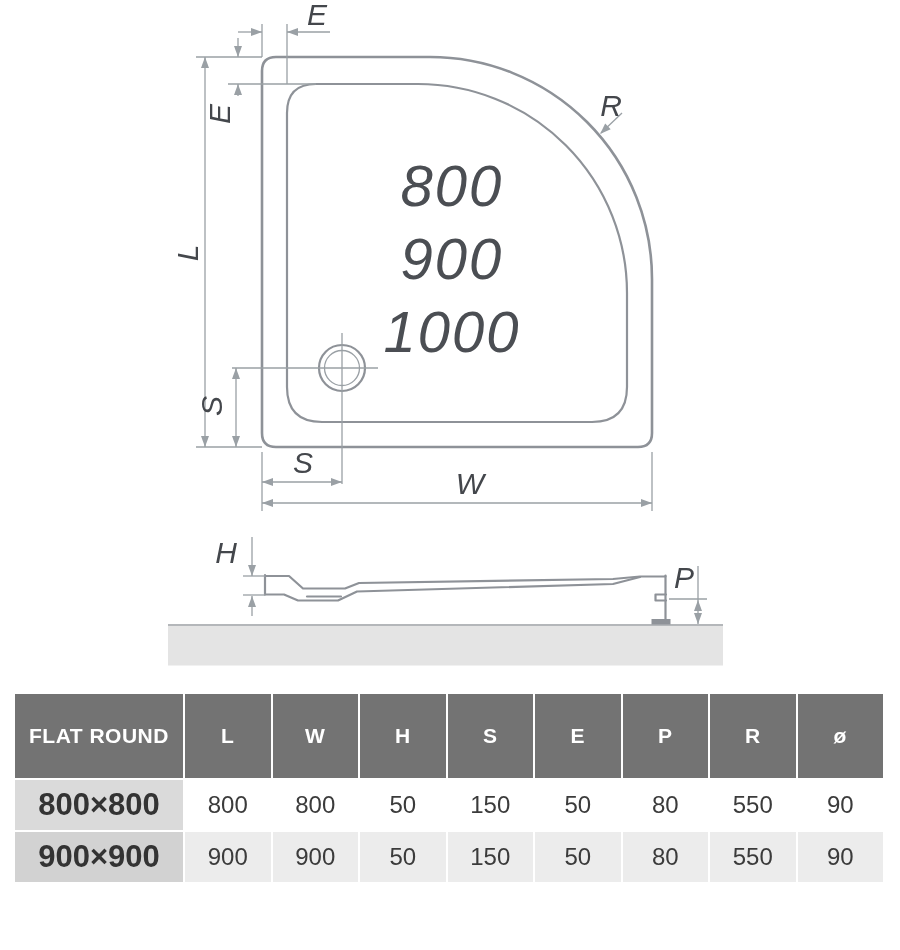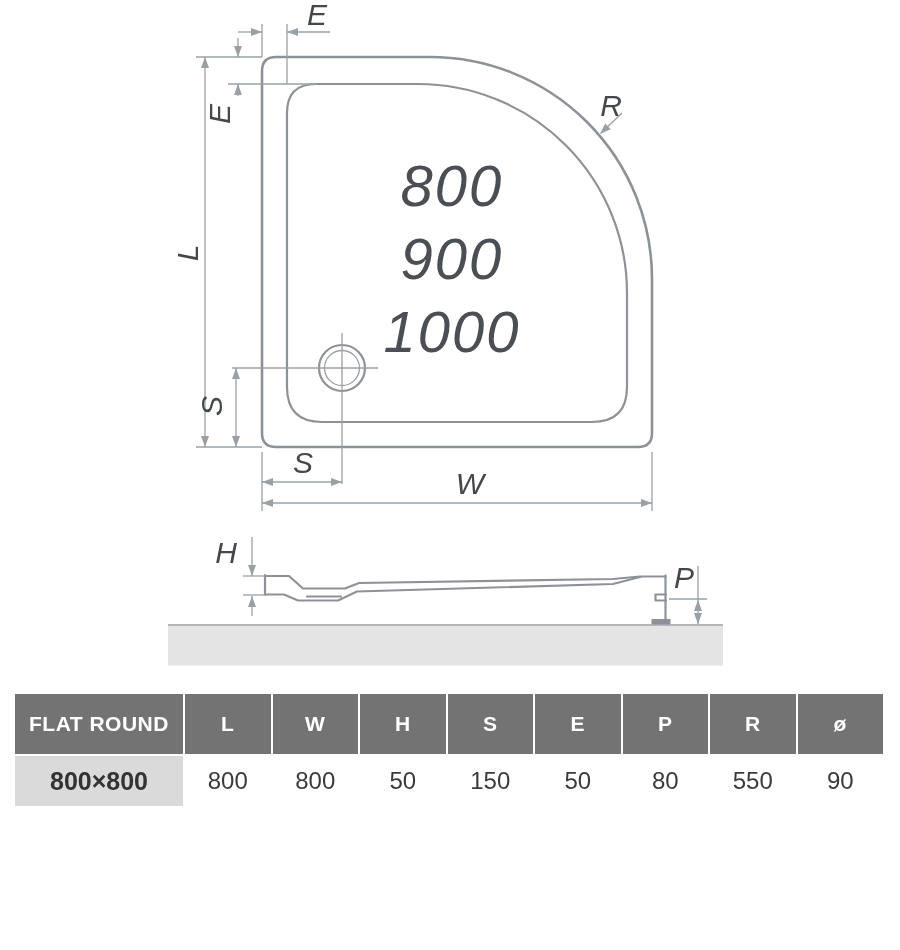--- a/index.html
+++ b/index.html
@@ -15,24 +15,24 @@
   .floorfill{fill:var(--floor);stroke:none;}
   .footfill{fill:var(--line);stroke:none;}
   .dimtext{font-family:"Liberation Sans",sans-serif;font-style:italic;font-size:30px;fill:var(--label);}
   .bignum{font-family:"Liberation Sans",sans-serif;font-style:italic;font-weight:500;font-size:58px;
           fill:var(--number);letter-spacing:2px;}
   
   #spec{position:absolute;left:13px;top:692px;width:872px;border-collapse:separate;
         border-spacing:2px;table-layout:fixed;}
   #spec th,#spec td{margin:0;padding:0;text-align:center;vertical-align:middle;}
   #spec col.c0{width:168px;}
-  #spec .hrow th{height:60px;background:var(--header-bg);color:var(--header-text);
+  #spec .hrow th{height:84px;background:var(--header-bg);color:var(--header-text);
                  font-size:21px;font-weight:bold;letter-spacing:.5px;}
   #spec .drow td{height:50px;font-size:24px;color:var(--cell-text);background:var(--cell-bg);}
-  #spec .drow td.rowlabel{font-size:25px;font-weight:bold;color:var(--rowlabel-text);
+  #spec .drow td.rowlabel{font-size:31px;font-weight:bold;color:var(--rowlabel-text);
                           background:var(--rowlabel-bg);}
   #spec .drow.alt td{background:var(--cell-bg-alt);}
   #spec .drow.alt td.rowlabel{background:var(--rowlabel-bg-alt);}
 </style>
 </head>
 <body>
 
 <div id="stage">
 
   <svg width="900" height="685" viewBox="0 0 900 685">
@@ -175,15 +175,26 @@
       <td class="rowlabel">800×800</td>
       <td>800</td>
       <td>800</td>
       <td>50</td>
       <td>150</td>
       <td>50</td>
       <td>80</td>
       <td>550</td>
       <td>90</td>
     </tr>
+    <tr class="drow alt">
+      <td class="rowlabel">900×900</td>
+      <td>900</td>
+      <td>900</td>
+      <td>50</td>
+      <td>150</td>
+      <td>50</td>
+      <td>80</td>
+      <td>550</td>
+      <td>90</td>
+    </tr>
   </tbody>
     </table>
 </div>
 
 </body></html>

